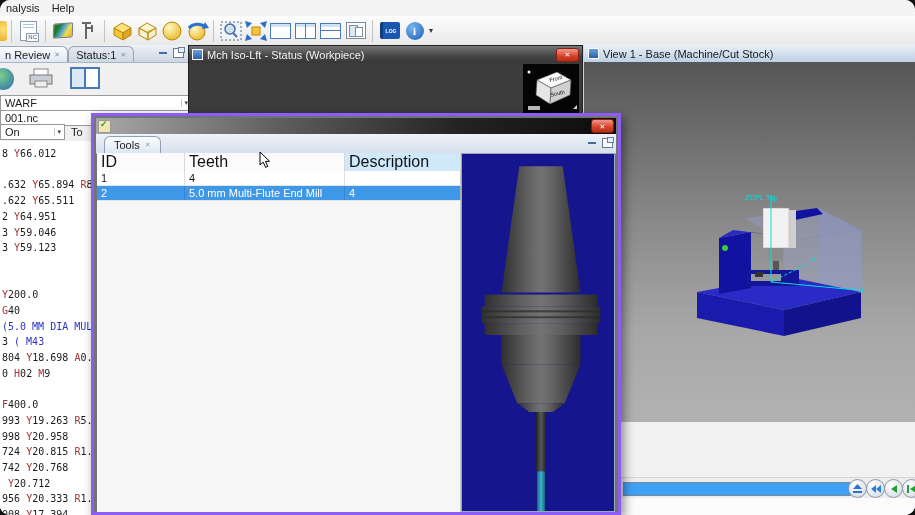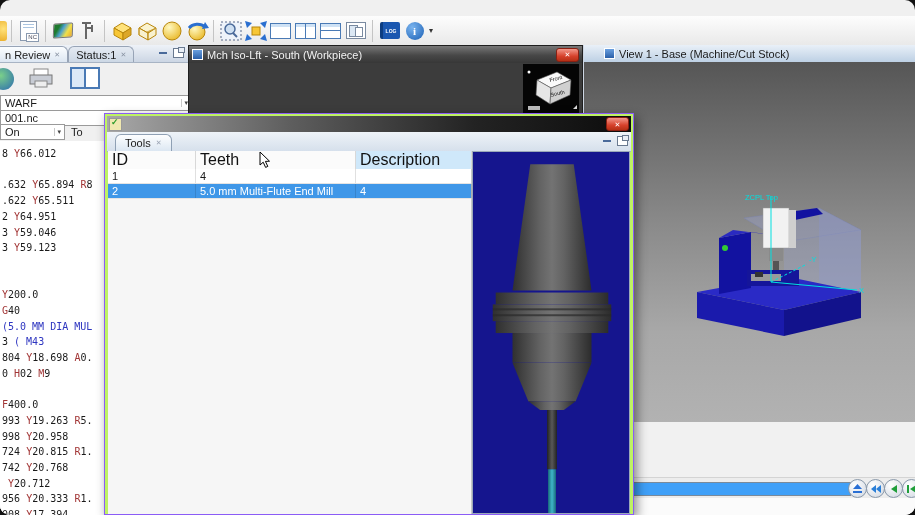--- a/index.html
+++ b/index.html
@@ -75,34 +75,34 @@
     box-sizing:border-box;flex:none;}
   .close-btn{margin-left:auto;width:21px;height:12px;border-radius:3px;
     background:linear-gradient(#f2988a,#d6412b 60%,#b53015);border:1px solid #8a2012;
     color:#fff;display:flex;align-items:center;justify-content:center;}
   .close-btn::after{content:"✕";font-size:7px;line-height:1;}
   .viewcube{position:absolute;top:18px;right:3px;width:56px;height:49px;background:#050505;}
   
   .right-window{position:absolute;left:583px;top:45px;width:332px;height:470px;background:#f1f1f1;
     border-left:1px solid #cdd6e2;box-sizing:border-box;}
   .rw-title{height:17px;background:linear-gradient(#e9f0f8,#bdd0e4);border-bottom:1px solid #9aa8b8;
-    display:flex;align-items:center;gap:4px;padding:0 20px;color:#1a1a1a;}
+    display:flex;align-items:center;gap:4px;padding:0 4px;color:#1a1a1a;}
   .rw-content{position:absolute;left:0;right:0;top:17px;height:360px;
     background:linear-gradient(#565656,#8a8a8a 45%,#a8a8a8 75%,#b2b2b2);}
   .machine-svg{position:absolute;left:105px;top:128px;}
   .rw-bottom{position:absolute;left:0;right:0;bottom:0;height:37px;
     background:linear-gradient(#ededed 55%,#fbfbfb 55%);border-top:1px solid #d4d4d4;}
   .progress{position:absolute;left:39px;top:4px;width:226px;height:12px;
     border:1px solid #7a8a9a;background:var(--progress);}
   .pbtn{position:absolute;top:1px;width:17px;height:17px;border-radius:50%;
     border:1px solid #8a99aa;background:radial-gradient(circle at 35% 30%,#ffffff,#cfd6e0);
     display:flex;align-items:center;justify-content:center;}
   
-  .dialog{position:absolute;left:104px;top:113px;width:530px;height:402px;
-    background:#bef264;border:1px solid #8b5cf6;box-shadow:3px 4px 10px rgba(0,0,0,.45);
+  .dialog{position:absolute;left:91px;top:113px;width:530px;height:402px;
+    background:#737373;border:3px solid #8b5cf6;box-shadow:3px 4px 10px rgba(0,0,0,.45);
     box-sizing:border-box;z-index:50;}
   .dlg-title{height:16px;margin:2px 2px 0;background:linear-gradient(90deg,#a8a8a8,#5e5e5e 35%,#232323 70%,#0c0c0c);
     display:flex;align-items:center;gap:4px;padding:0 2px;}
   .dlg-ic{width:11px;height:11px;background:#f0e8b0;border:1px solid #999;position:relative;flex:none;}
   .dlg-ic::after{content:"✓";position:absolute;left:1px;top:-2px;color:#2a9a2a;font-size:9px;font-weight:bold;}
   .dlg-tabs{height:19px;margin:0 2px;background:linear-gradient(#eef3f8,#d6e0ec);
     border-bottom:1px solid #aab6c4;display:flex;align-items:flex-end;padding-left:8px;position:relative;}
   .dlg-tab{height:16px;display:flex;align-items:center;gap:5px;padding:0 9px;
     border:1px solid #8fa0b4;border-bottom:none;border-radius:6px 6px 0 0;
     background:linear-gradient(#fdfeff,#dce7f2);}
@@ -122,20 +122,24 @@
   .trow.selected{background:var(--sel);color:#fff;}
   .tool3d{flex:1;background:var(--navy);border:1px solid #9aa8b8;box-sizing:border-box;overflow:hidden;}
   
   .cursor{position:absolute;left:259px;top:151px;z-index:100;}
 </style>
 </head>
 <body>
 
 <div class="screen" style="--sel: #3f97e8; --navy: #15158e; --teal: #2a93a8; --cyan: #00e0e0; --machblue: #1a1aac; --progress: #3fa0f8;">
 
+  <div class="menubar">
+    <span class="menu-item">nalysis</span>
+    <span class="menu-item">Help</span>
+  </div>
 
   <div class="toolbar">
     <span class="clip-blob"></span>
     <span class="tsep"></span>
     <span class="ticon">
       <span class="nc-doc">
           <span class="lines"></span>
           <span class="tag">NC</span>
         </span>
     </span>
@@ -273,21 +277,21 @@
       <span>On</span>
       <span class="arr">▾</span>
     </div>
     <span class="label-to">To</span>
     <div class="gcode"><div class="gline"><span>8</span><span> </span><span class="addr">Y</span><span>6</span><span>6</span><span>.</span><span>0</span><span>1</span><span>2</span></div><div class="gline">&nbsp;</div><div class="gline"><span>.</span><span>6</span><span>3</span><span>2</span><span> </span><span class="addr">Y</span><span>6</span><span>5</span><span>.</span><span>8</span><span>9</span><span>4</span><span> </span><span class="addr">R</span><span>8</span></div><div class="gline"><span>.</span><span>6</span><span>2</span><span>2</span><span> </span><span class="addr">Y</span><span>6</span><span>5</span><span>.</span><span>5</span><span>1</span><span>1</span></div><div class="gline"><span>2</span><span> </span><span class="addr">Y</span><span>6</span><span>4</span><span>.</span><span>9</span><span>5</span><span>1</span></div><div class="gline"><span>3</span><span> </span><span class="addr">Y</span><span>5</span><span>9</span><span>.</span><span>0</span><span>4</span><span>6</span></div><div class="gline"><span>3</span><span> </span><span class="addr">Y</span><span>5</span><span>9</span><span>.</span><span>1</span><span>2</span><span>3</span></div><div class="gline">&nbsp;</div><div class="gline">&nbsp;</div><div class="gline"><span class="addr">Y</span><span>2</span><span>0</span><span>0</span><span>.</span><span>0</span></div><div class="gline"><span class="addr">G</span><span>4</span><span>0</span></div><div class="gline"><span class="comment">(5.0 MM DIA MUL</span></div><div class="gline"><span>3</span><span> </span><span class="comment">( M43</span></div><div class="gline"><span>8</span><span>0</span><span>4</span><span> </span><span class="addr">Y</span><span>1</span><span>8</span><span>.</span><span>6</span><span>9</span><span>8</span><span> </span><span class="addr">A</span><span>0</span><span>.</span></div><div class="gline"><span>0</span><span> </span><span class="addr">H</span><span>0</span><span>2</span><span> </span><span class="addr">M</span><span>9</span></div><div class="gline">&nbsp;</div><div class="gline"><span class="addr">F</span><span>4</span><span>0</span><span>0</span><span>.</span><span>0</span></div><div class="gline"><span>9</span><span>9</span><span>3</span><span> </span><span class="addr">Y</span><span>1</span><span>9</span><span>.</span><span>2</span><span>6</span><span>3</span><span> </span><span class="addr">R</span><span>5</span><span>.</span></div><div class="gline"><span>9</span><span>9</span><span>8</span><span> </span><span class="addr">Y</span><span>2</span><span>0</span><span>.</span><span>9</span><span>5</span><span>8</span></div><div class="gline"><span>7</span><span>2</span><span>4</span><span> </span><span class="addr">Y</span><span>2</span><span>0</span><span>.</span><span>8</span><span>1</span><span>5</span><span> </span><span class="addr">R</span><span>1</span><span>.</span></div><div class="gline"><span>7</span><span>4</span><span>2</span><span> </span><span class="addr">Y</span><span>2</span><span>0</span><span>.</span><span>7</span><span>6</span><span>8</span></div><div class="gline"><span> </span><span class="addr">Y</span><span>2</span><span>0</span><span>.</span><span>7</span><span>1</span><span>2</span></div><div class="gline"><span>9</span><span>5</span><span>6</span><span> </span><span class="addr">Y</span><span>2</span><span>0</span><span>.</span><span>3</span><span>3</span><span>3</span><span> </span><span class="addr">R</span><span>1</span><span>.</span></div><div class="gline"><span>0</span><span>0</span><span>8</span><span> </span><span class="addr">Y</span><span>1</span><span>7</span><span>.</span><span>3</span><span>9</span><span>4</span></div></div>
   </div>
 
   <div class="mid-window">
     <div class="mid-title">
       <span class="win-ic"></span>
-      <span>Mch Iso-Lft - South (Workpiece)</span>
+      <span>Mch Iso-Lft - Status (Workpiece)</span>
       <span class="close-btn"></span>
     </div>
     <div class="viewcube">
       <svg width="56" height="49">
         <circle cx="6" cy="8" r="1.5" fill="#fff"></circle>
         <g stroke="#555" stroke-width="0.6">
           <polygon points="14,16 34,8 48,16 28,24" fill="#fafafa"></polygon>
           <polygon points="14,16 28,24 27,40 13,31" fill="#e6e6e6"></polygon>
           <polygon points="28,24 48,16 47,31 27,40" fill="#d0d0d0"></polygon>
         </g>

